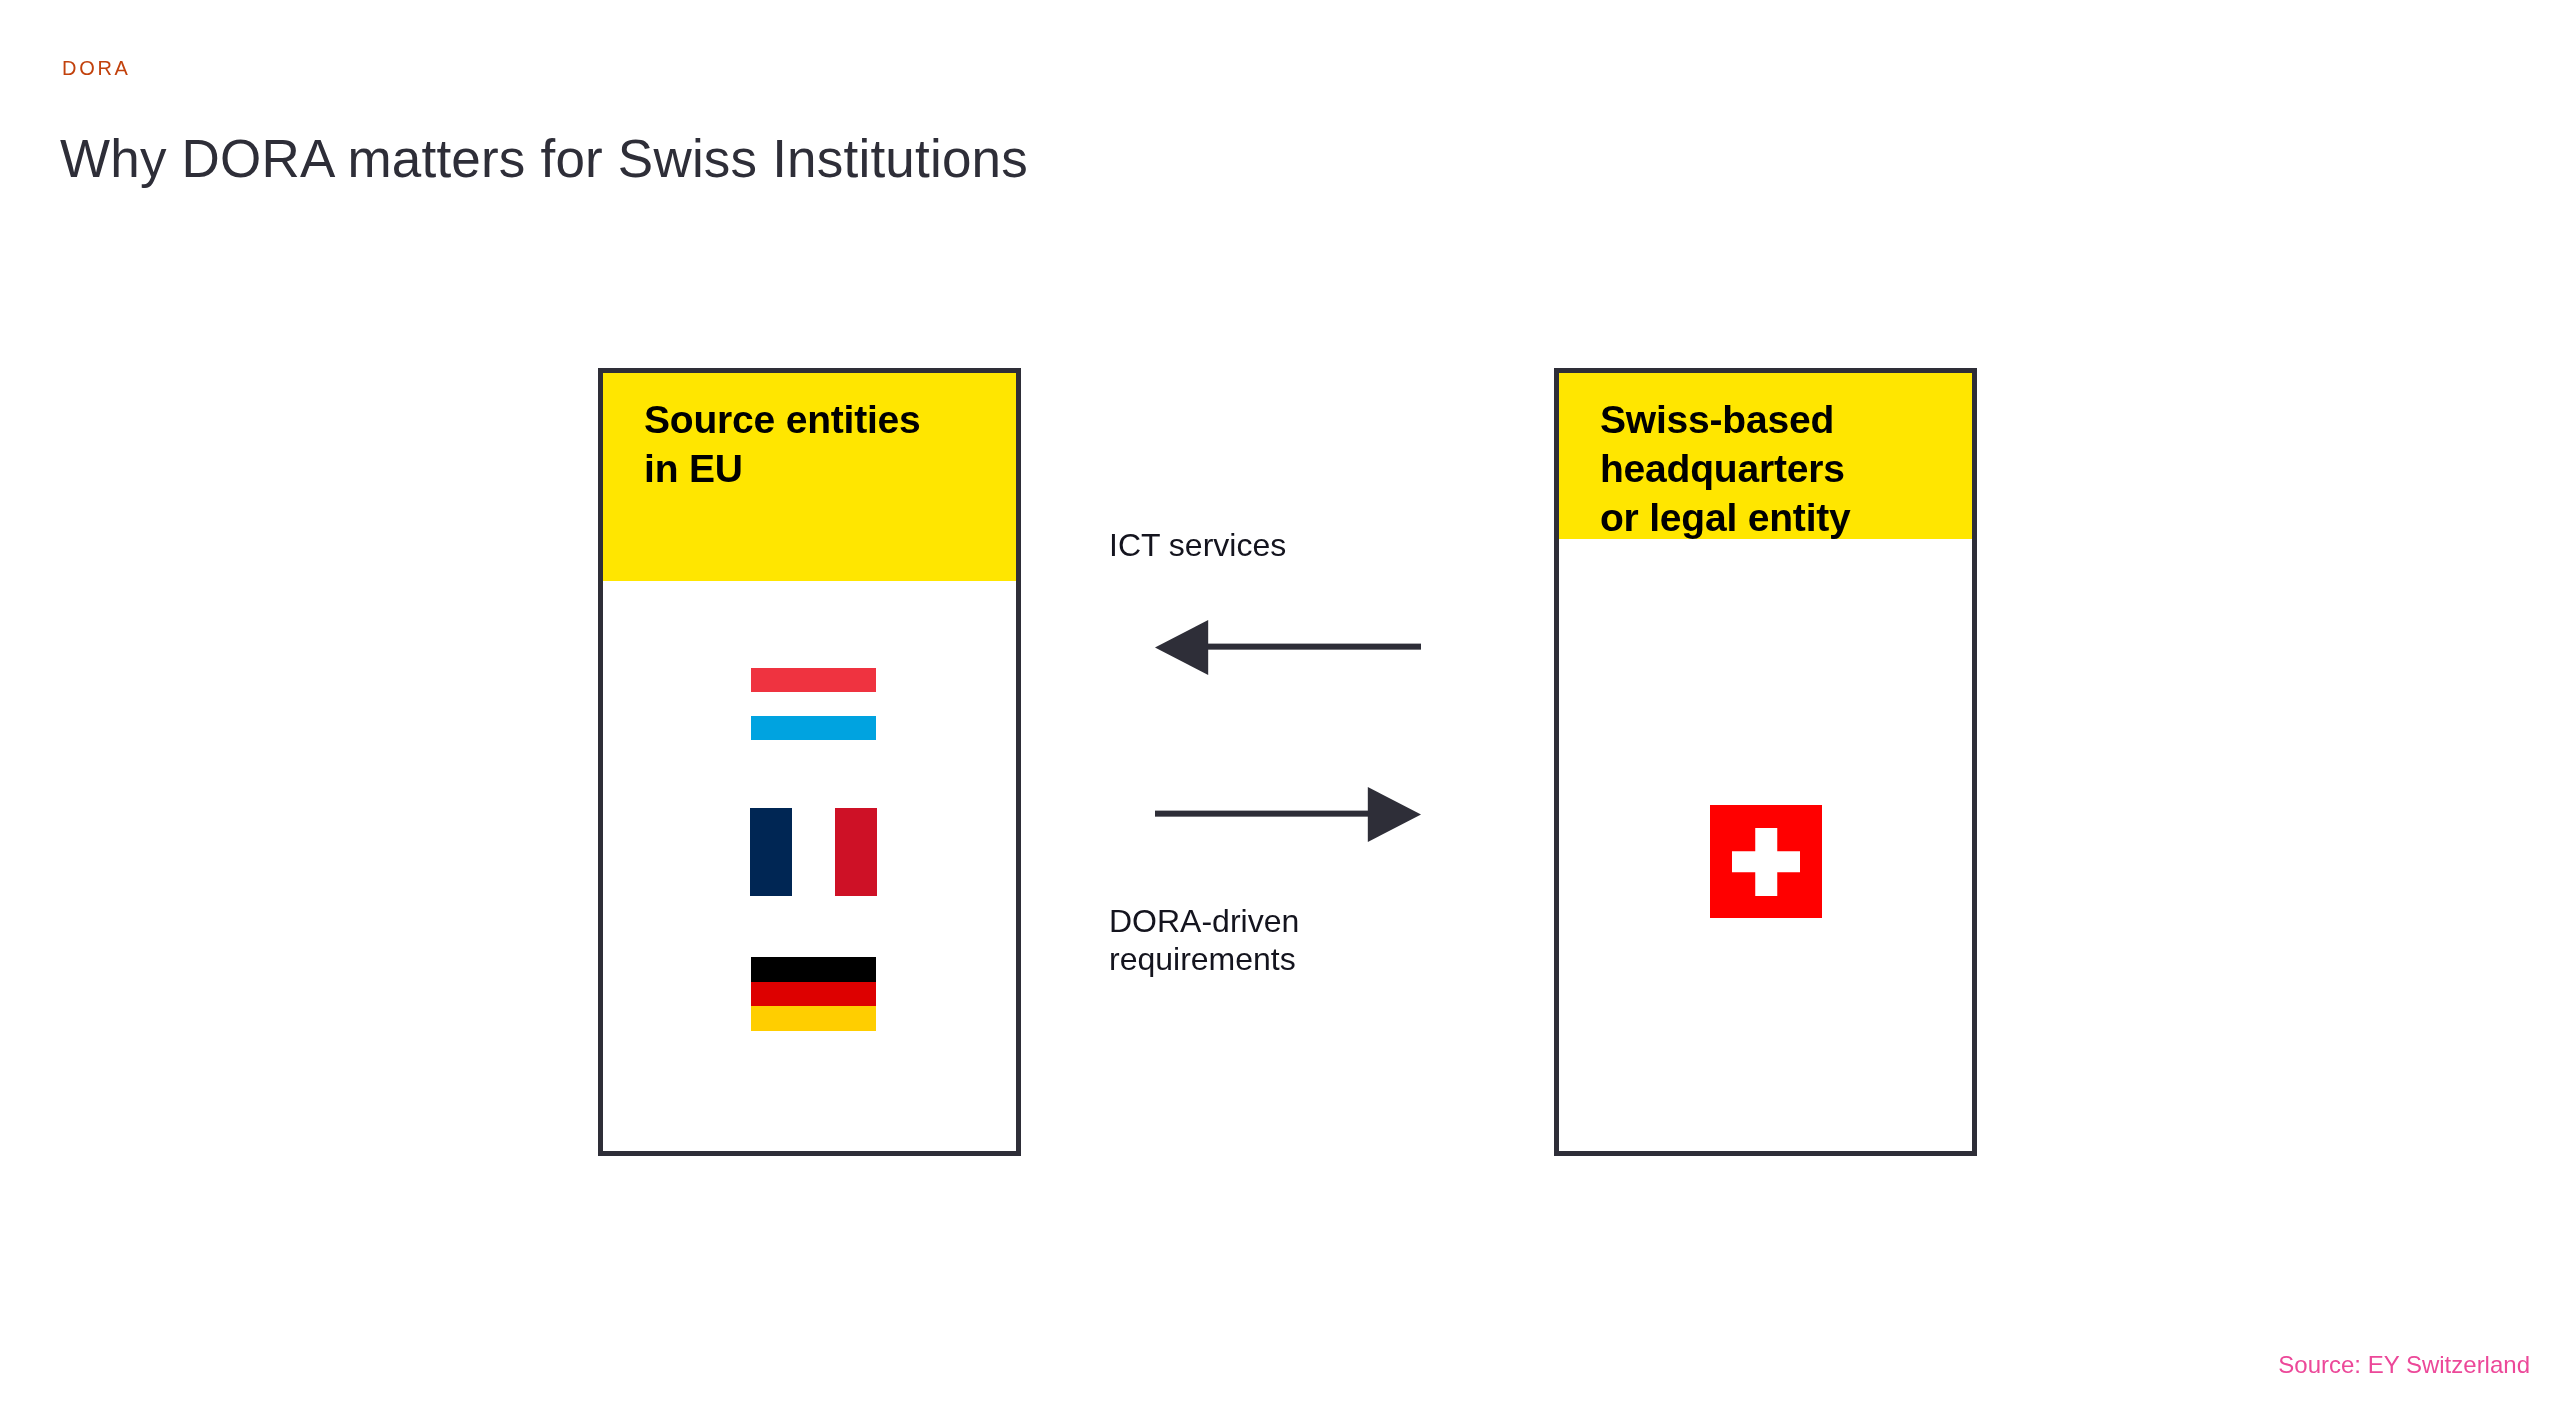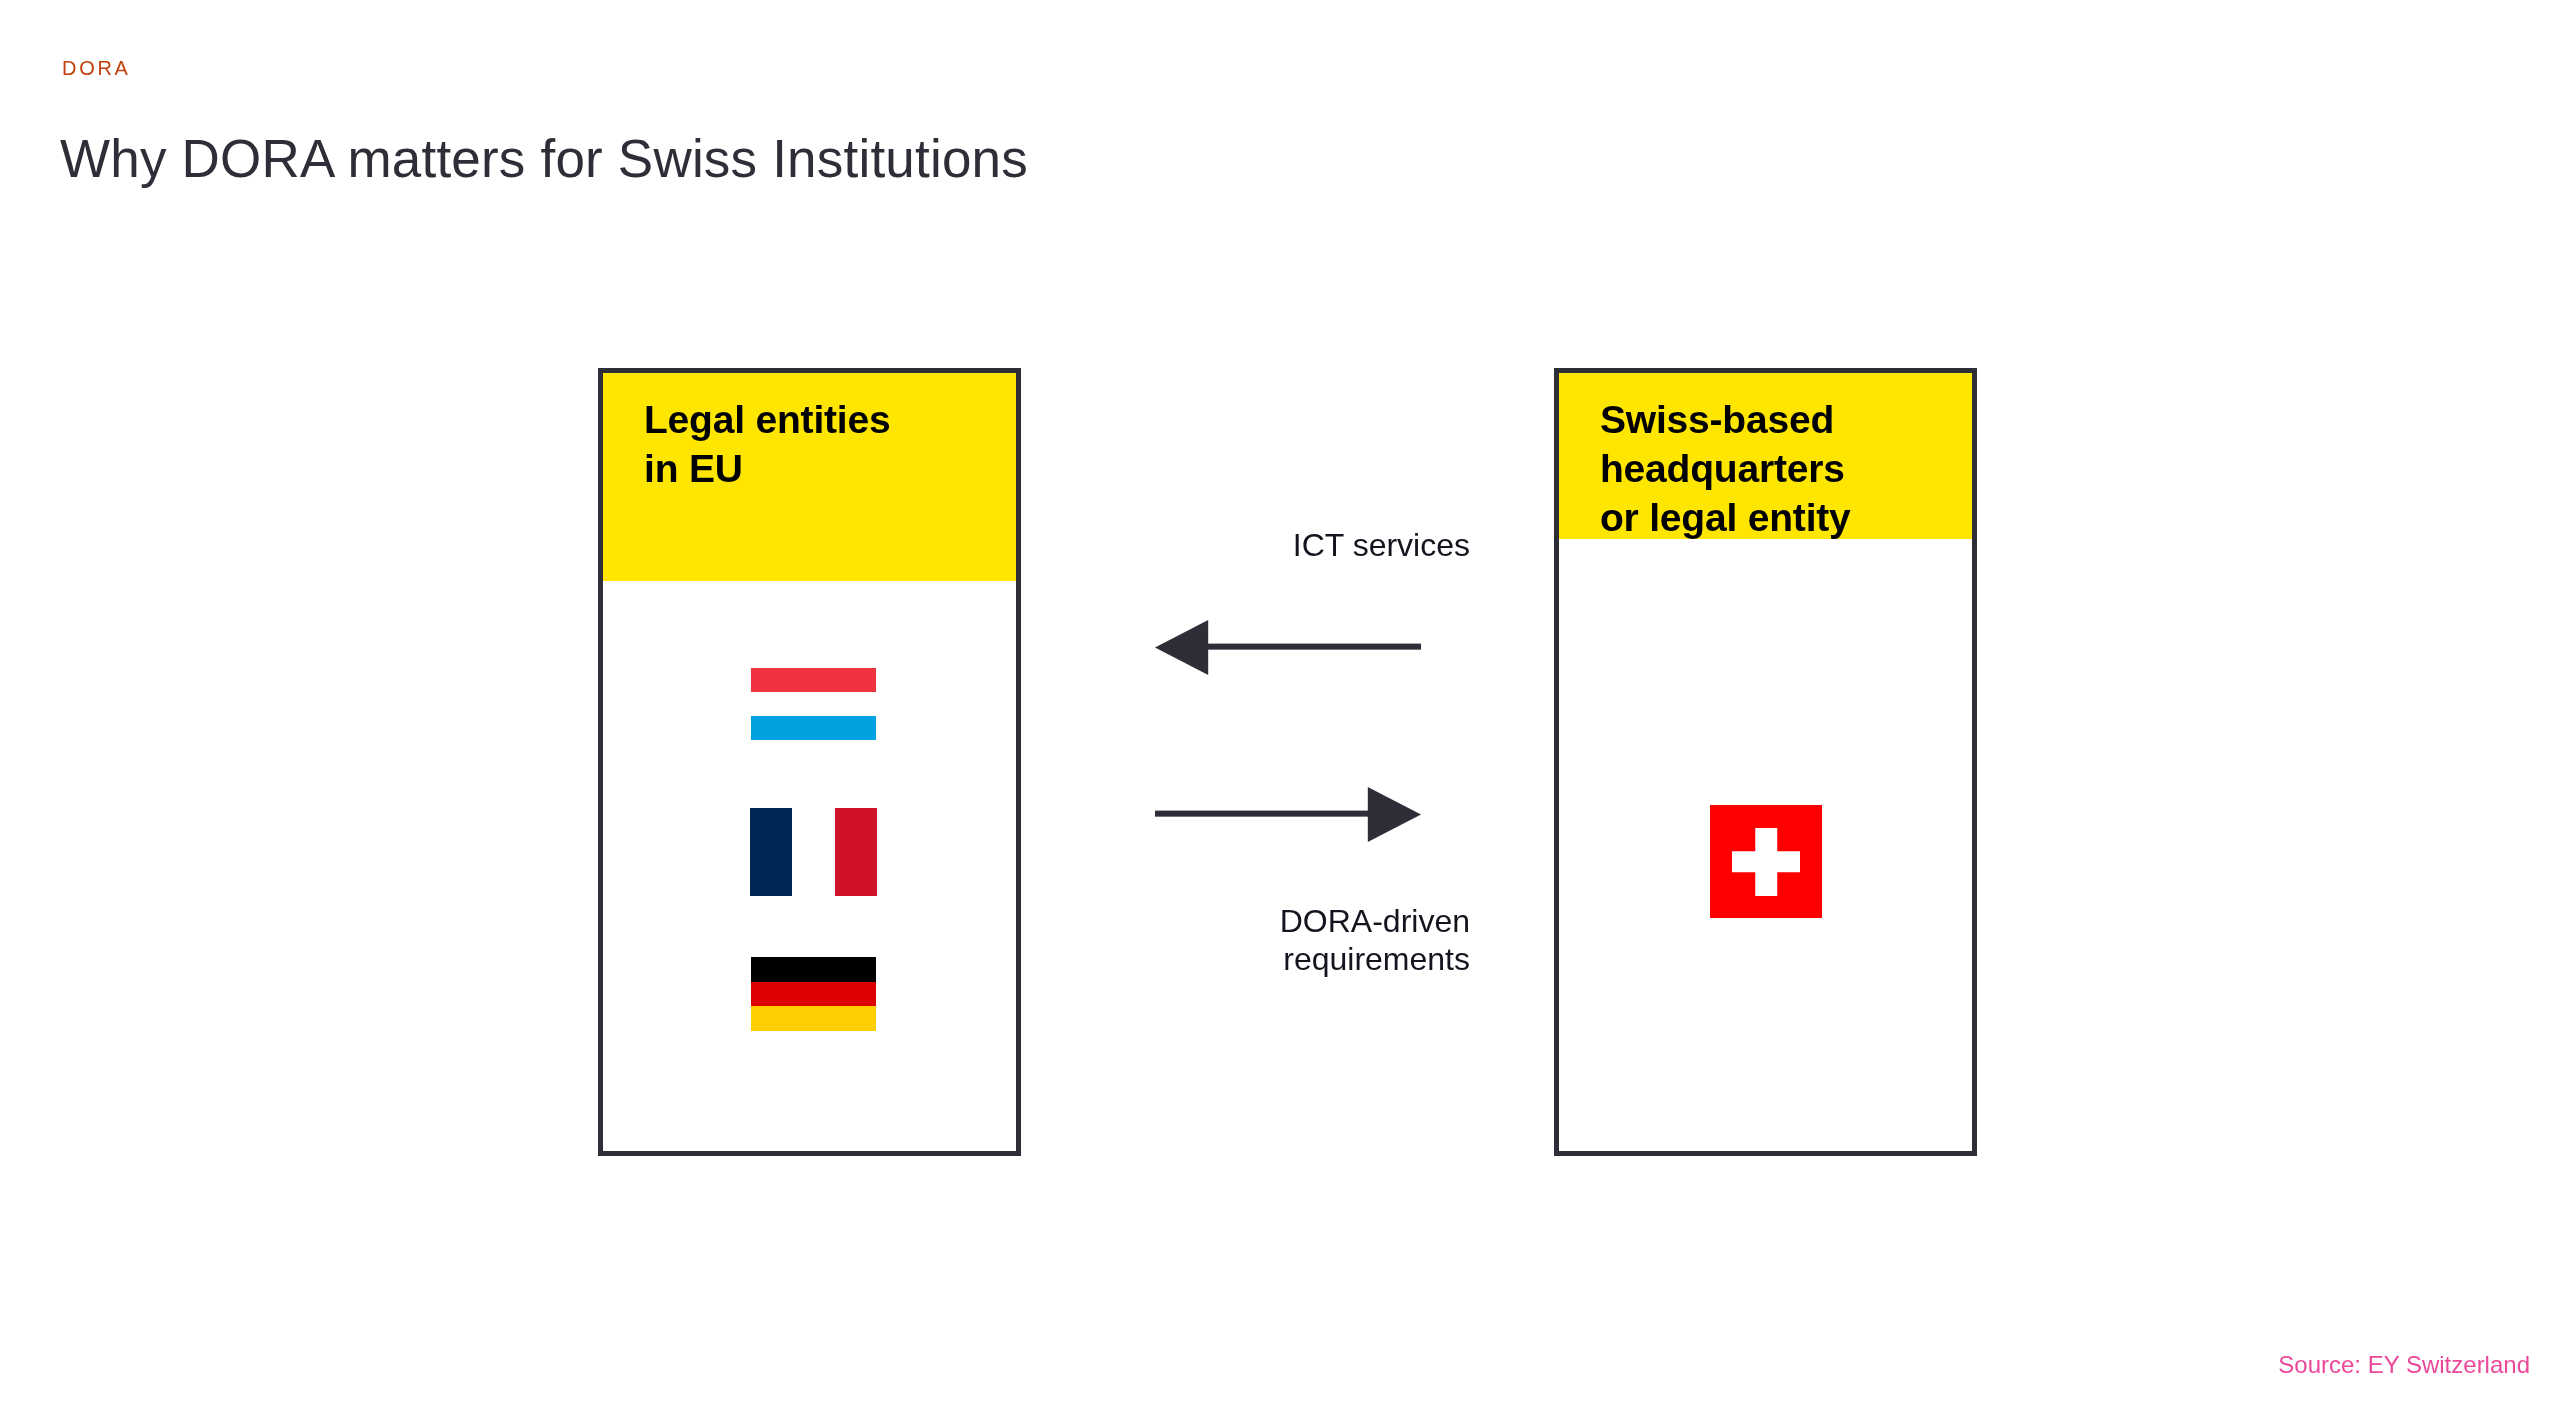--- a/index.html
+++ b/index.html
@@ -135,21 +135,21 @@
     height: 69px;
   }
   .arrow-ict  { top: 613px; }
   .arrow-dora { top: 780px; }
   .arrow-wrap svg { display: block; width: 100%; height: 100%; }
 
   .flow-label {
     position: absolute;
     width: 361px;
     left: 1109px;
-    text-align: right;
+    text-align: left;
     font-size: 32px;
     color: #14141e;
     line-height: 1.2;
     font-weight: 400;
     white-space: pre-line;
   }
   .label-ict  { top: 526px; }
   .label-dora { top: 902px; }
 
   
@@ -165,21 +165,21 @@
 </head>
 <body>
 
 <div class="slide">
 
   <div class="eyebrow">DORA</div>
   <h1 class="page-title">Why DORA matters for Swiss Institutions</h1>
 
   <div class="entity-box box-left">
     <div class="box-header">
-      <div class="box-header-text">Legal entities
+      <div class="box-header-text">Source entities
 in EU</div>
     </div>
     <div class="box-body"></div>
   </div>
 
   <div class="flag flag-lux">
     <div class="flag-stack">
       <div class="flag-band" style="background:#ef3340"></div>
       <div class="flag-band" style="background:#ffffff"></div>
       <div class="flag-band" style="background:#00a3e0"></div>

